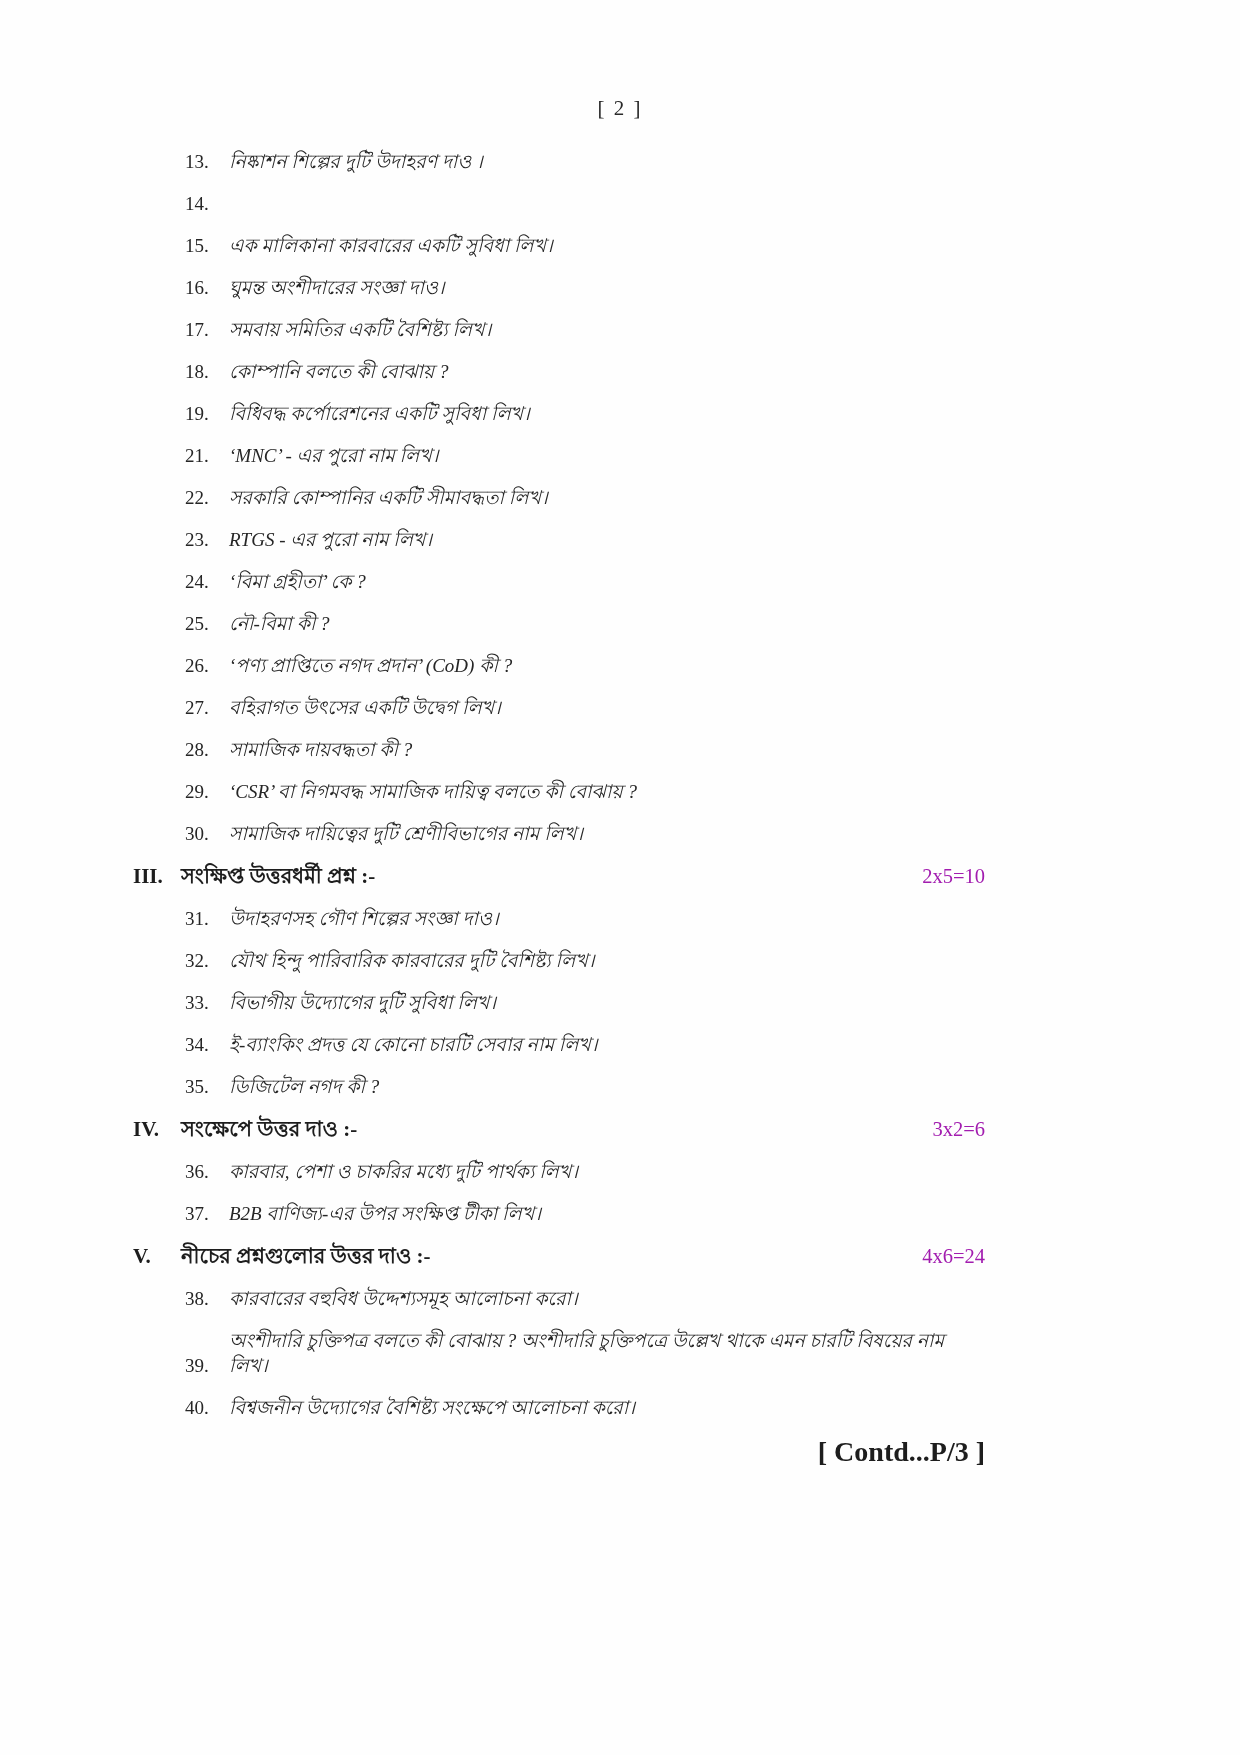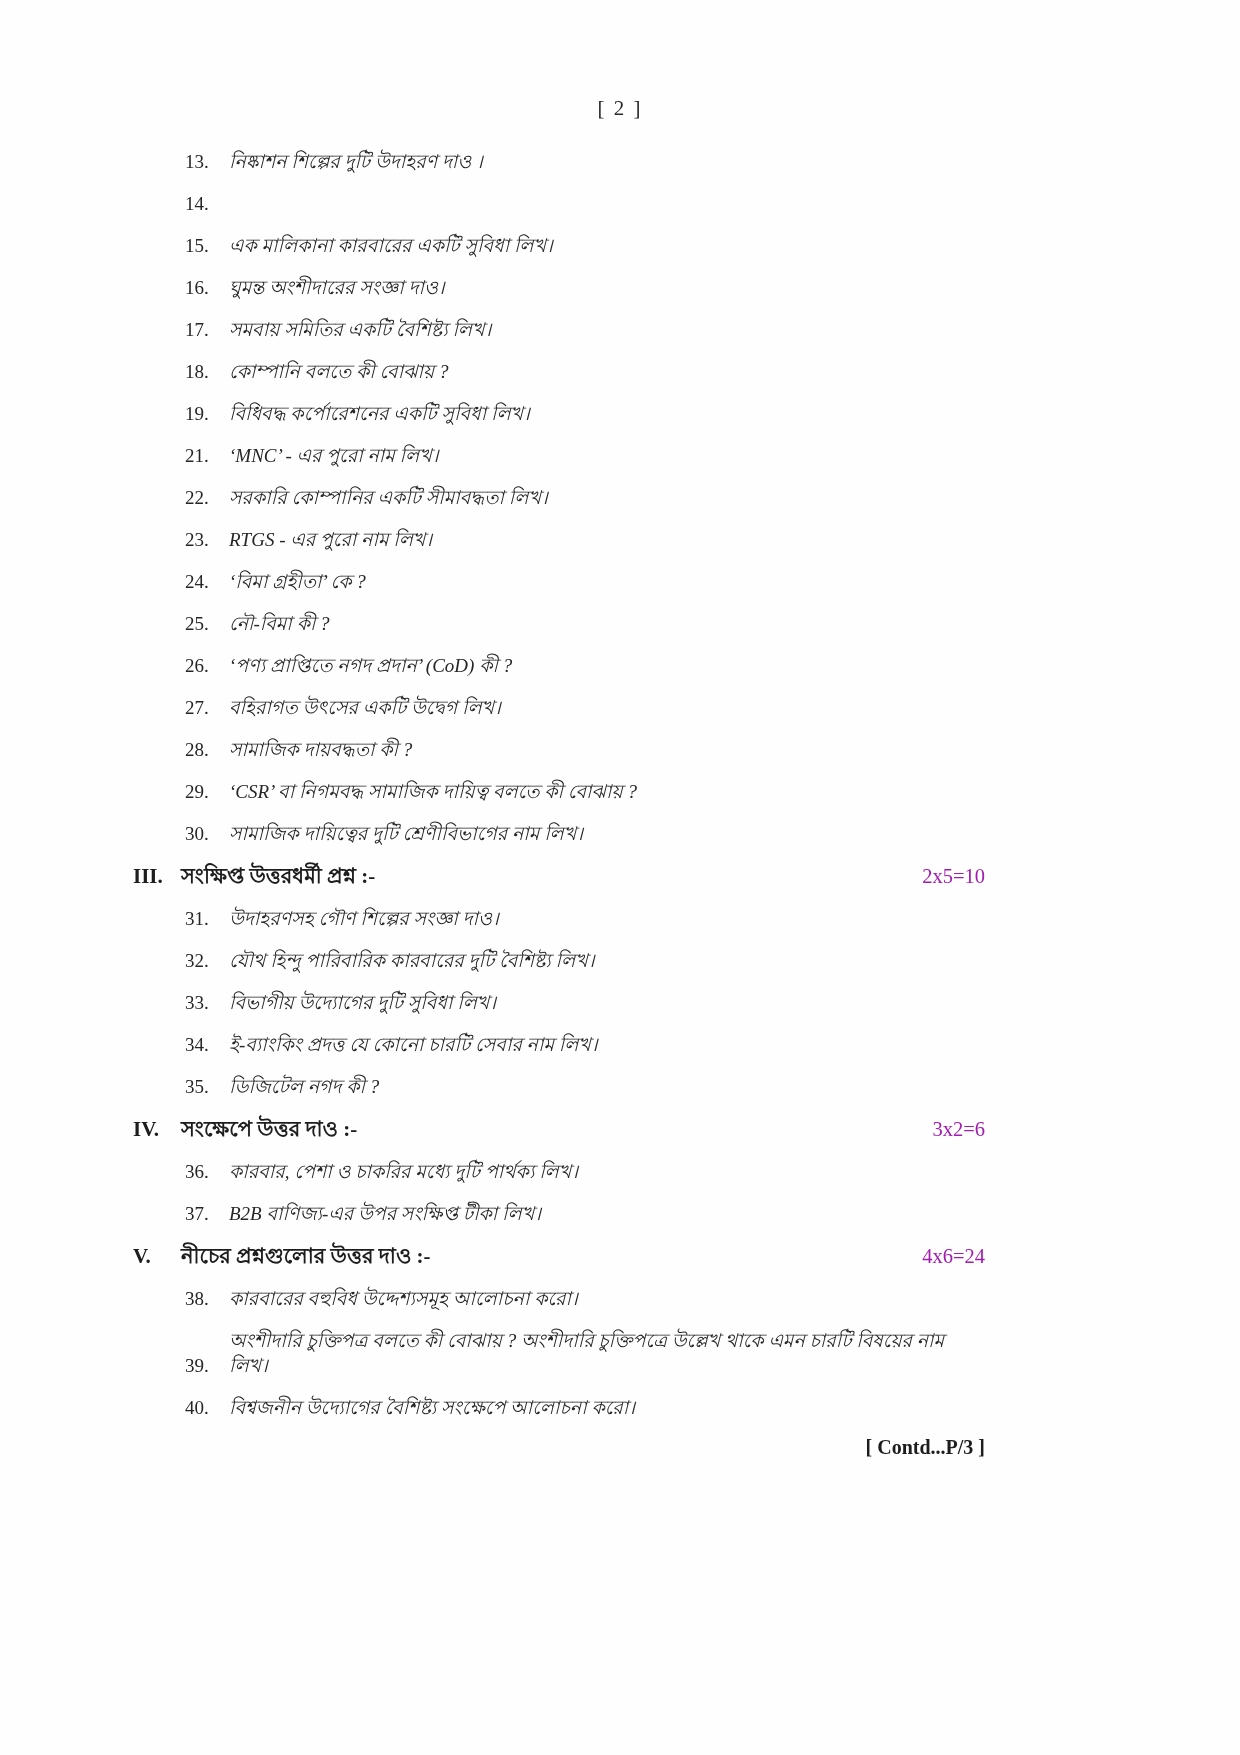--- a/index.html
+++ b/index.html
@@ -66,21 +66,21 @@
   .sec-marks {
     font-weight: normal;
     font-size: 20.5px;
     color: #a21caf;
     white-space: nowrap;
   }
   .footer-contd {
     position: absolute;
     top: 1436px;
     right: 255px;
-    font-size: 20px;
+    font-size: 28px;
     font-weight: bold;
     color: #1d1d1d;
   }
 </style>
 </head>
 <body>
 
 <div class="page">
 
   <div class="page-number">[ 2 ]</div>

